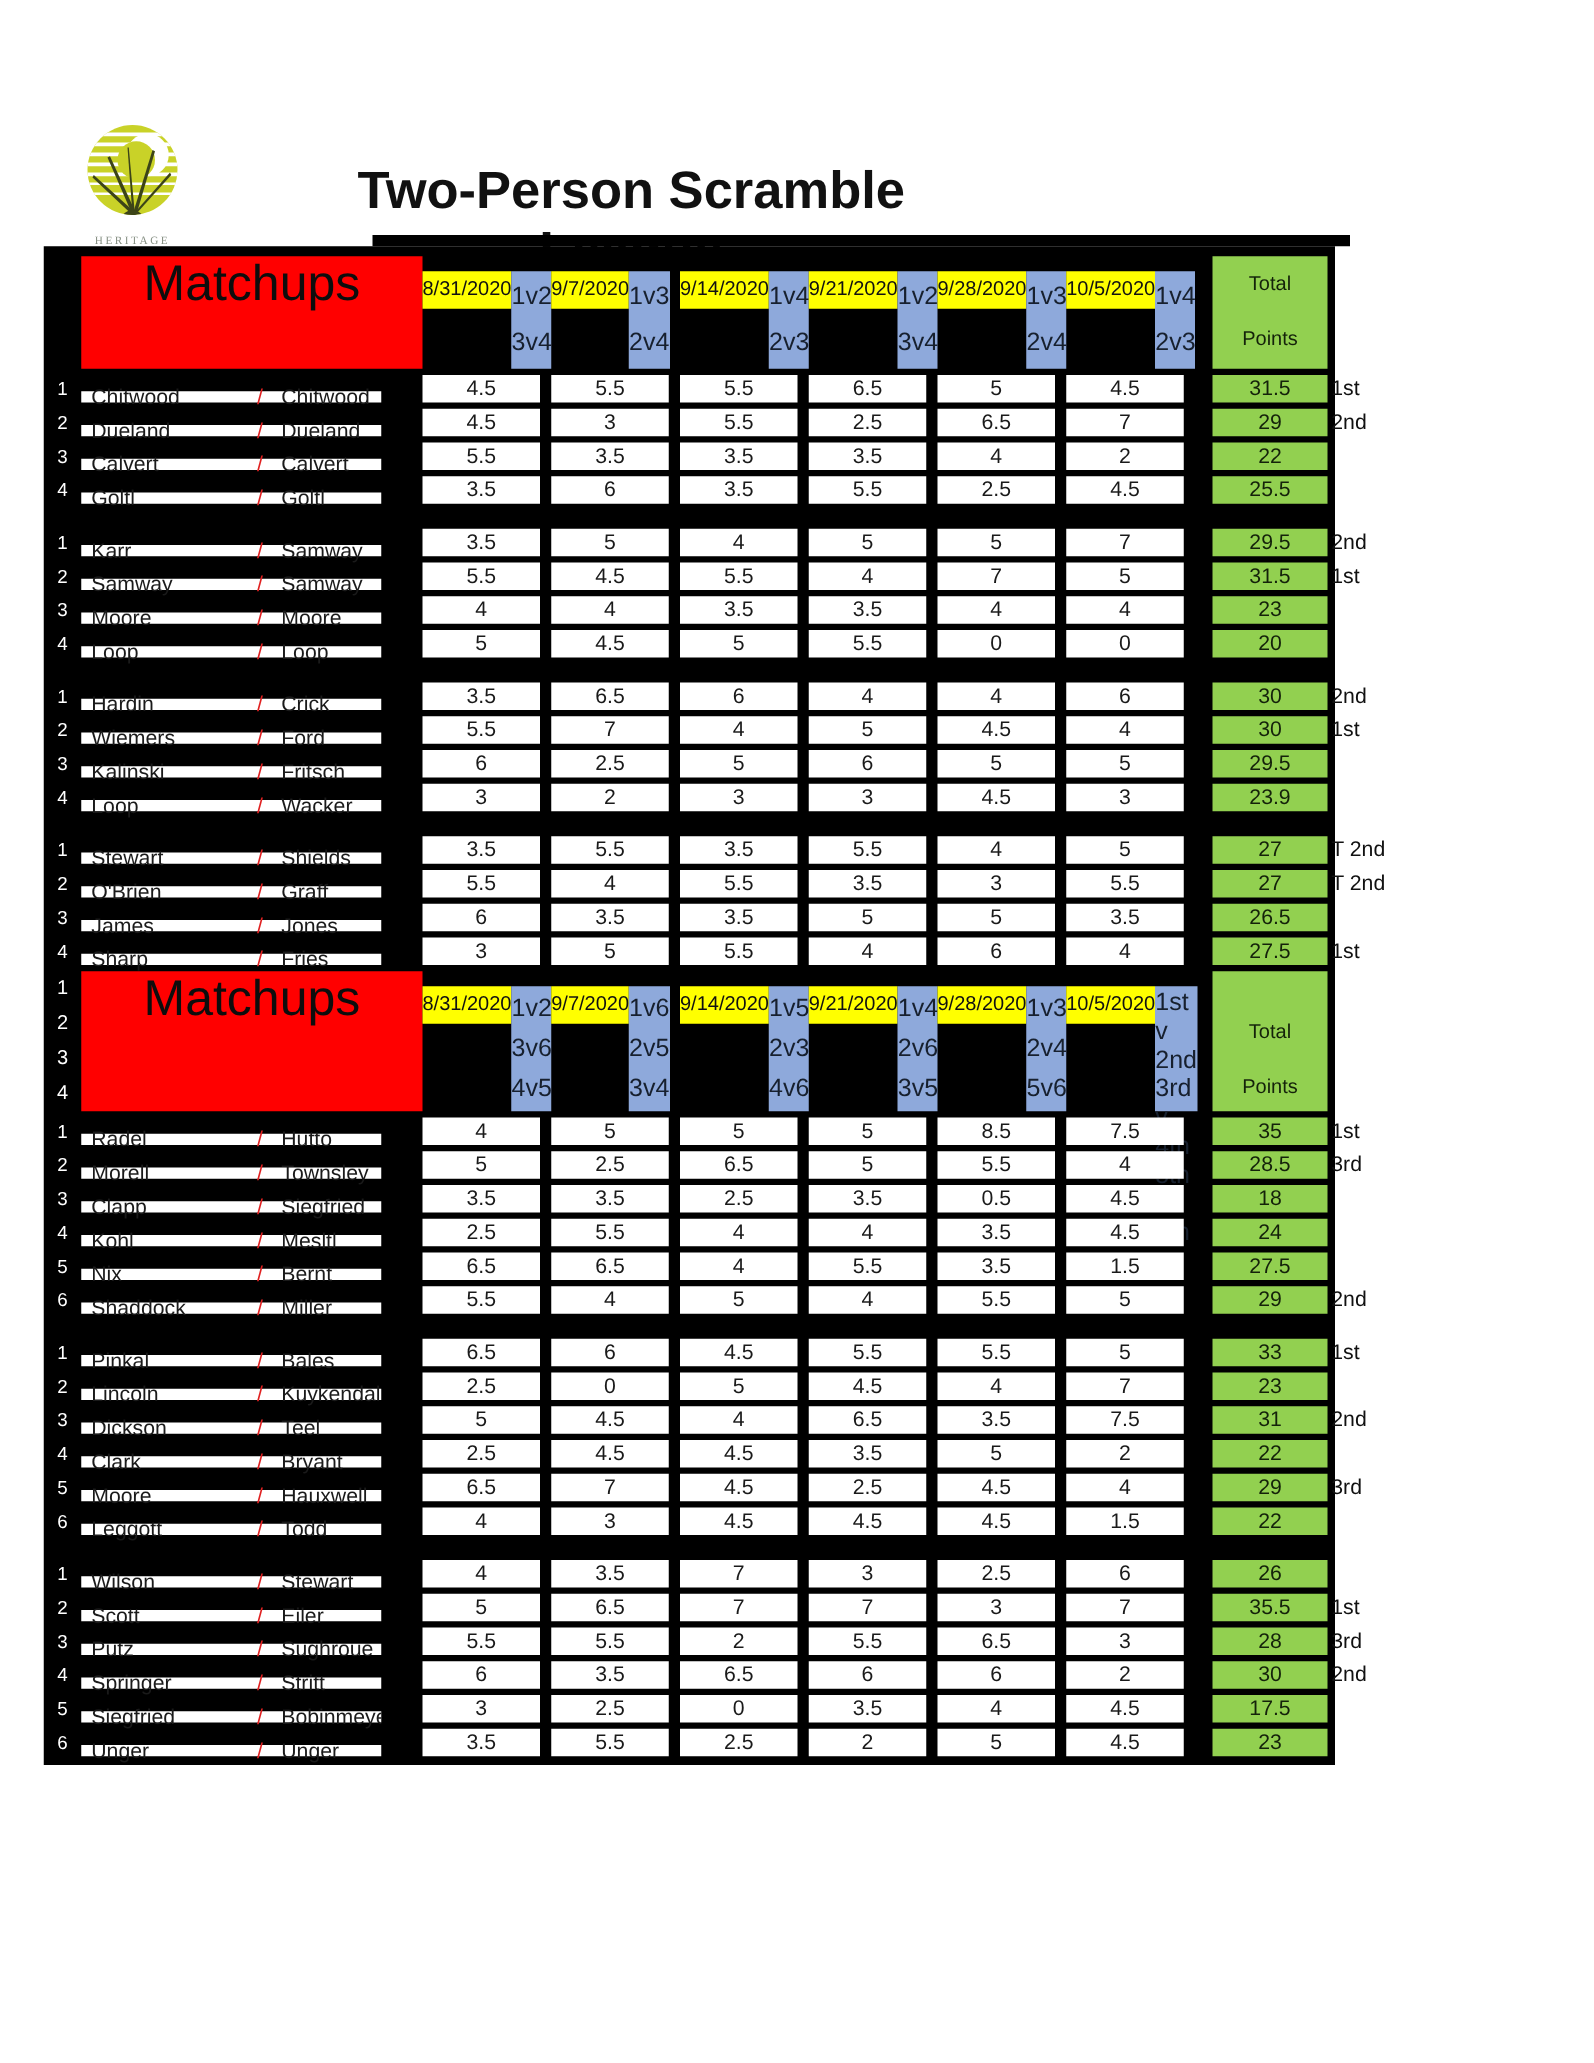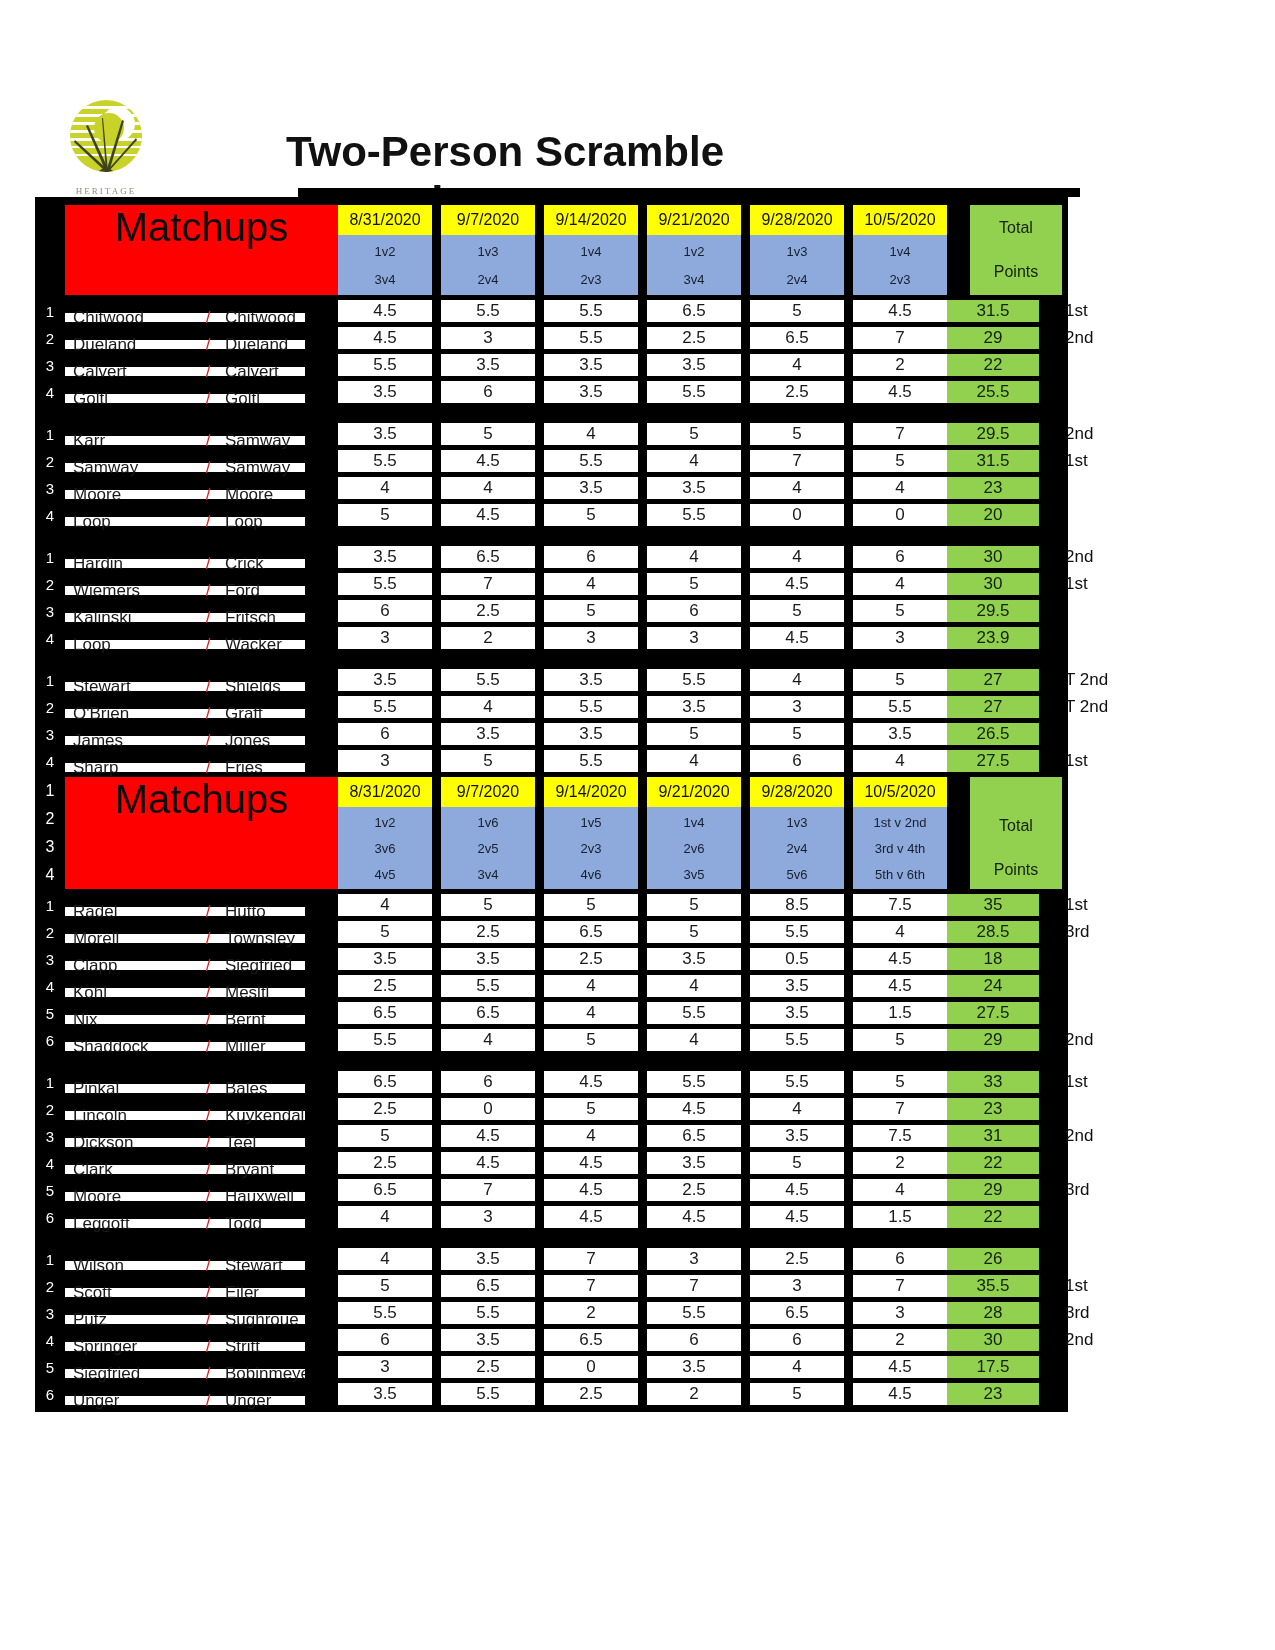--- a/index.html
+++ b/index.html
@@ -20,38 +20,38 @@
   
   #table-root{
     position:absolute;left:35px;top:197px;width:1027px;
     background:#000;padding:8px 6px 7px 0;
     display:flex;flex-direction:column;gap:5px;
   }
   .hdr,.row{display:flex;position:relative;}
   .side-col{width:30px;display:flex;flex-direction:column;justify-content:space-around;align-items:center;color:#fff;font-size:16px;}
   .red-cell{width:273px;background:#FF0000;display:flex;justify-content:center;}
   .red-cell span{font-size:40px;color:#0d0d0d;}
-  .date-col{width:94px;display:flex;flex-direction:column;}
+  .date-col{width:94px;display:flex;flex-direction:row;margin-top:12px;}
   .date-col{margin-left:9px;}
   .date-col.first{margin-left:0;}
   .date-cell{height:30px;background:#FFFF00;display:flex;align-items:center;justify-content:center;font-size:16px;color:#111;}
-  .pair-cell{flex:1;background:#8EA9DB;display:flex;flex-direction:column;justify-content:space-around;align-items:center;font-size:13px;color:#17202e;padding:2px 0;}
+  .pair-cell{flex:1;background:#8EA9DB;display:flex;flex-direction:column;justify-content:space-around;align-items:center;font-size:20px;color:#17202e;padding:2px 0;}
   .total-hdr{width:92px;margin-left:23px;background:#92D050;display:flex;flex-direction:column;justify-content:center;gap:26px;align-items:center;font-size:16px;color:#14220a;}
   .hdr.lines2{height:90px;}
   .hdr.lines3{height:112px;}
   .hdr.lines3 .total-hdr{justify-content:flex-end;padding-bottom:10px;}
   .row{height:22px;}
   .num-cell{width:30px;display:flex;align-items:center;justify-content:center;color:#fff;font-size:15px;}
   .name-cell{width:240px;background:#fff;display:flex;align-items:center;font-size:17px;margin-top:13px;}
   .name-a{width:122px;padding-left:8px;white-space:nowrap;overflow:hidden;}
   .slash{width:26px;color:#E02020;text-align:center;}
   .name-b{flex:1;padding-left:4px;white-space:nowrap;overflow:hidden;}
   .score-cell{width:94px;margin-left:9px;background:#fff;display:flex;align-items:center;justify-content:center;font-size:17px;}
   .score-cell.first{margin-left:33px;}
-  .total-cell{width:92px;background:#92D050;display:flex;align-items:center;justify-content:center;font-size:17px;color:#14220a;}
+  .total-cell{width:92px;margin-left:23px;background:#92D050;display:flex;align-items:center;justify-content:center;font-size:17px;color:#14220a;}
   .place-label{position:absolute;left:1028px;top:0;height:100%;display:flex;align-items:center;font-size:17px;color:#111;white-space:nowrap;padding-left:2px;}
   .group-sep{height:10px;}
 </style>
 </head>
 <body>
 
 <div class="sheet">
 
   <div class="logo">
     <svg width="100" height="82" viewBox="0 0 100 82">

